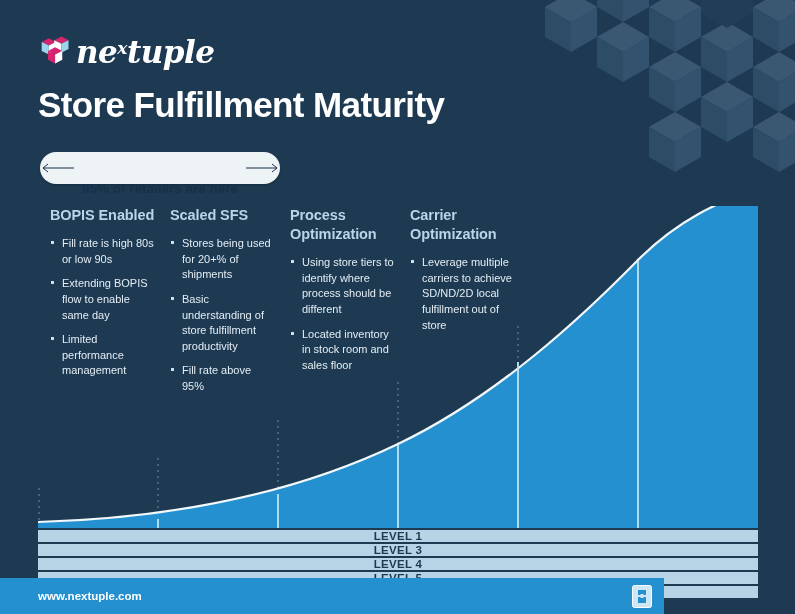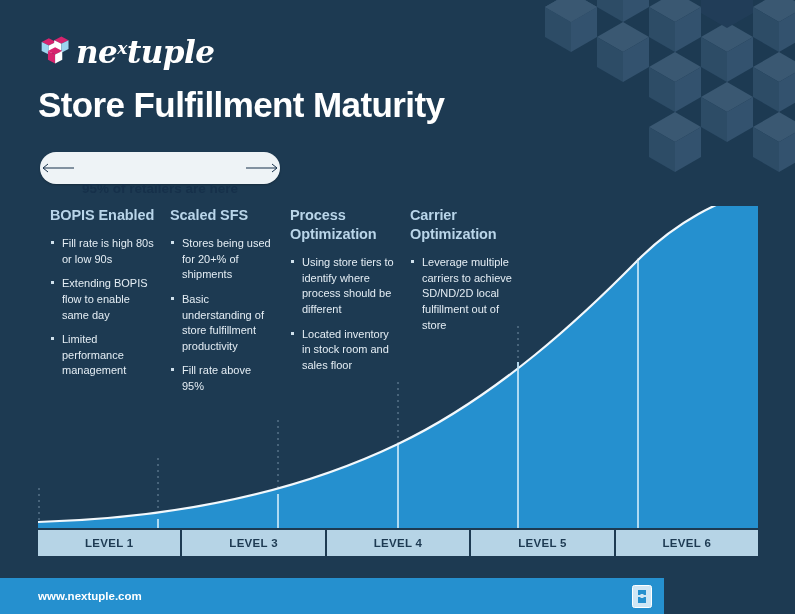--- a/index.html
+++ b/index.html
@@ -143,20 +143,21 @@
 
   
   .levels {
     position: absolute;
     left: 38px;
     top: 530px;
     width: 720px;
     height: 26px;
     display: flex;
     gap: 2px;
+    flex-direction: column;
   }
   .level-box {
     flex: 1 1 0;
     background: #b6d4e6;
     display: flex;
     align-items: center;
     justify-content: center;
     font-size: 11.5px;
     font-weight: bold;
     color: #1d3a52;

